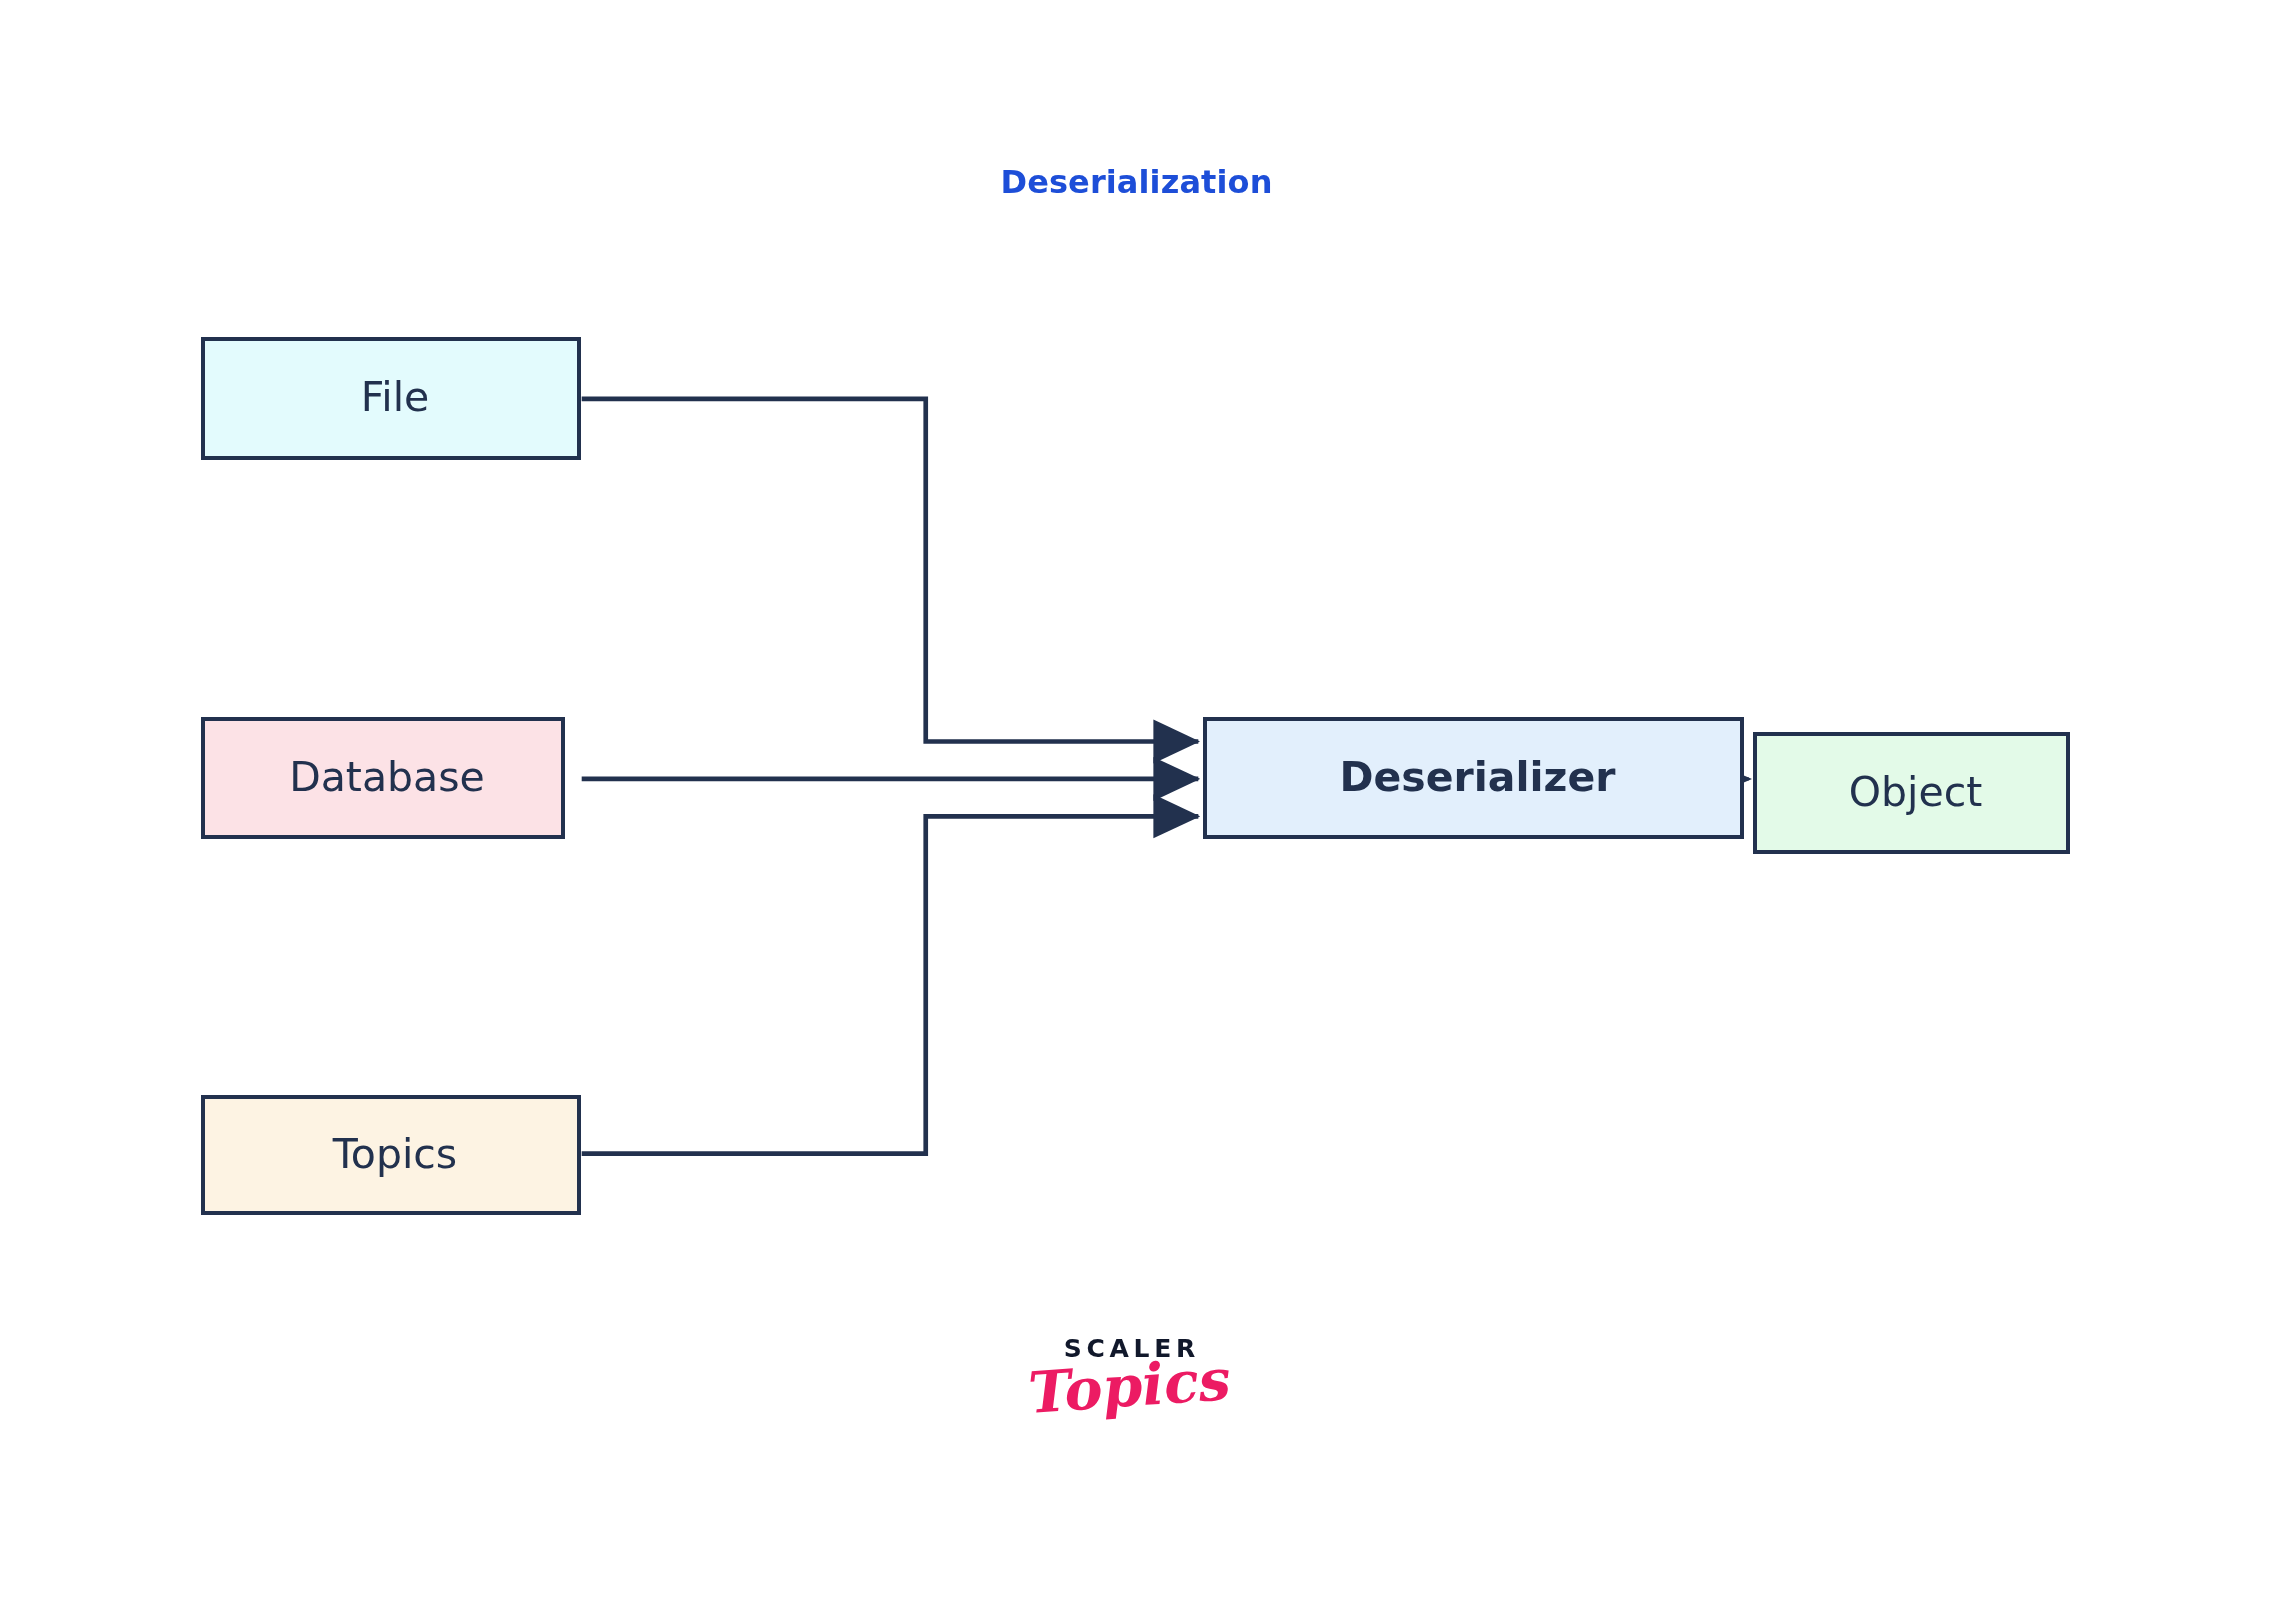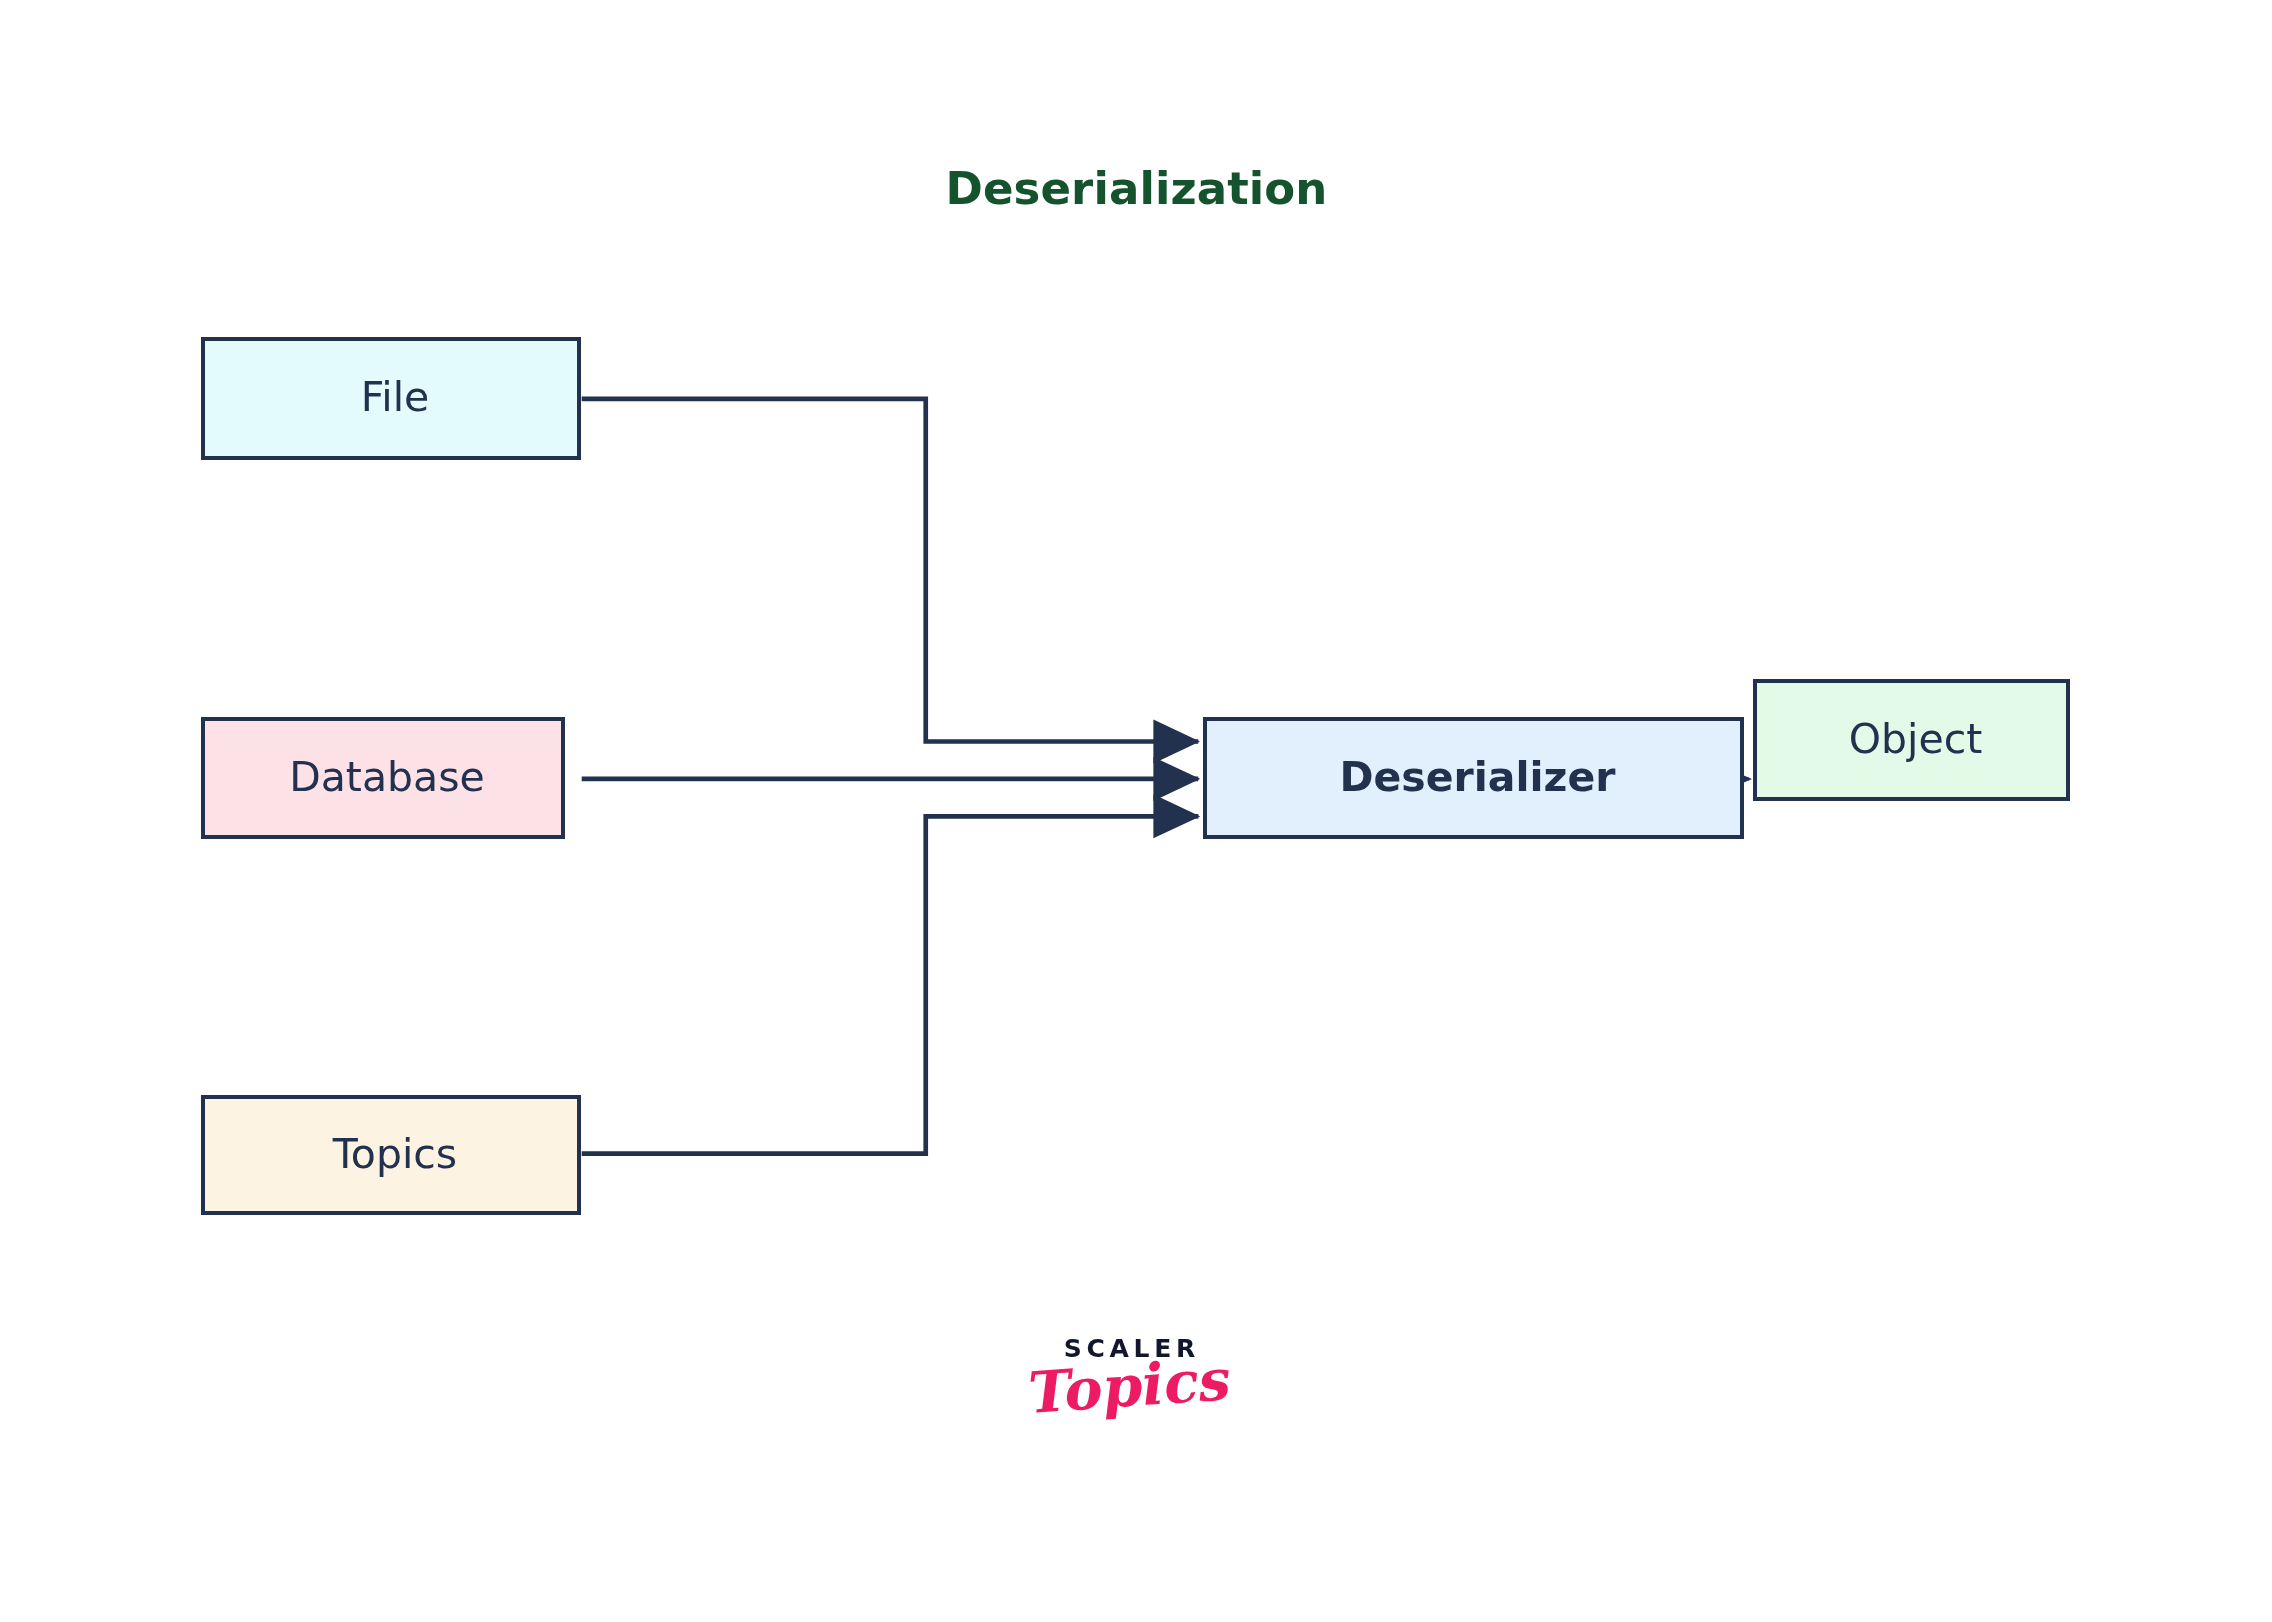--- a/index.html
+++ b/index.html
@@ -18,23 +18,23 @@
     overflow: hidden;
   }
 
   
   #diagram-title {
     position: absolute;
     left: 0;
     top: 166px;
     width: 2273px;
     text-align: center;
-    font-size: 45px;
+    font-size: 32px;
     font-weight: bold;
-    color: #14532d;
+    color: #1d4ed8;
     letter-spacing: 0.1px;
     line-height: 1;
   }
 
   
   .flow-box {
     position: absolute;
     box-sizing: border-box;
     border: 4.7px solid #22314e;
     display: flex;
@@ -50,21 +50,21 @@
     transform: translateY(-1.3px);
   }
 
   #box-file      { left: 201px;  top: 337px;  width: 380px; height: 123px; background: #e3fbfd; }
   #box-database  { left: 201px;  top: 717px; width: 364px; height: 122px; background: #fce2e6; }
   #box-memory    { left: 201px;  top: 1095px; width: 380px; height: 120px; background: #fdf3e3; }
   #box-deserializer {
     left: 1203px; top: 717px; width: 541px; height: 122px;
     background: #e2effc; font-weight: bold;
   }
-  #box-object    { left: 1753px; top: 679px; width: 317px; height: 122px; background: #e3fae8; }
+  #box-object    { left: 1753px; top: 732px; width: 317px; height: 122px; background: #e3fae8; }
 
   
   #connectors {
     position: absolute;
     left: 0;
     top: 0;
     width: 2273px;
     height: 1622px;
     pointer-events: none;
   }

